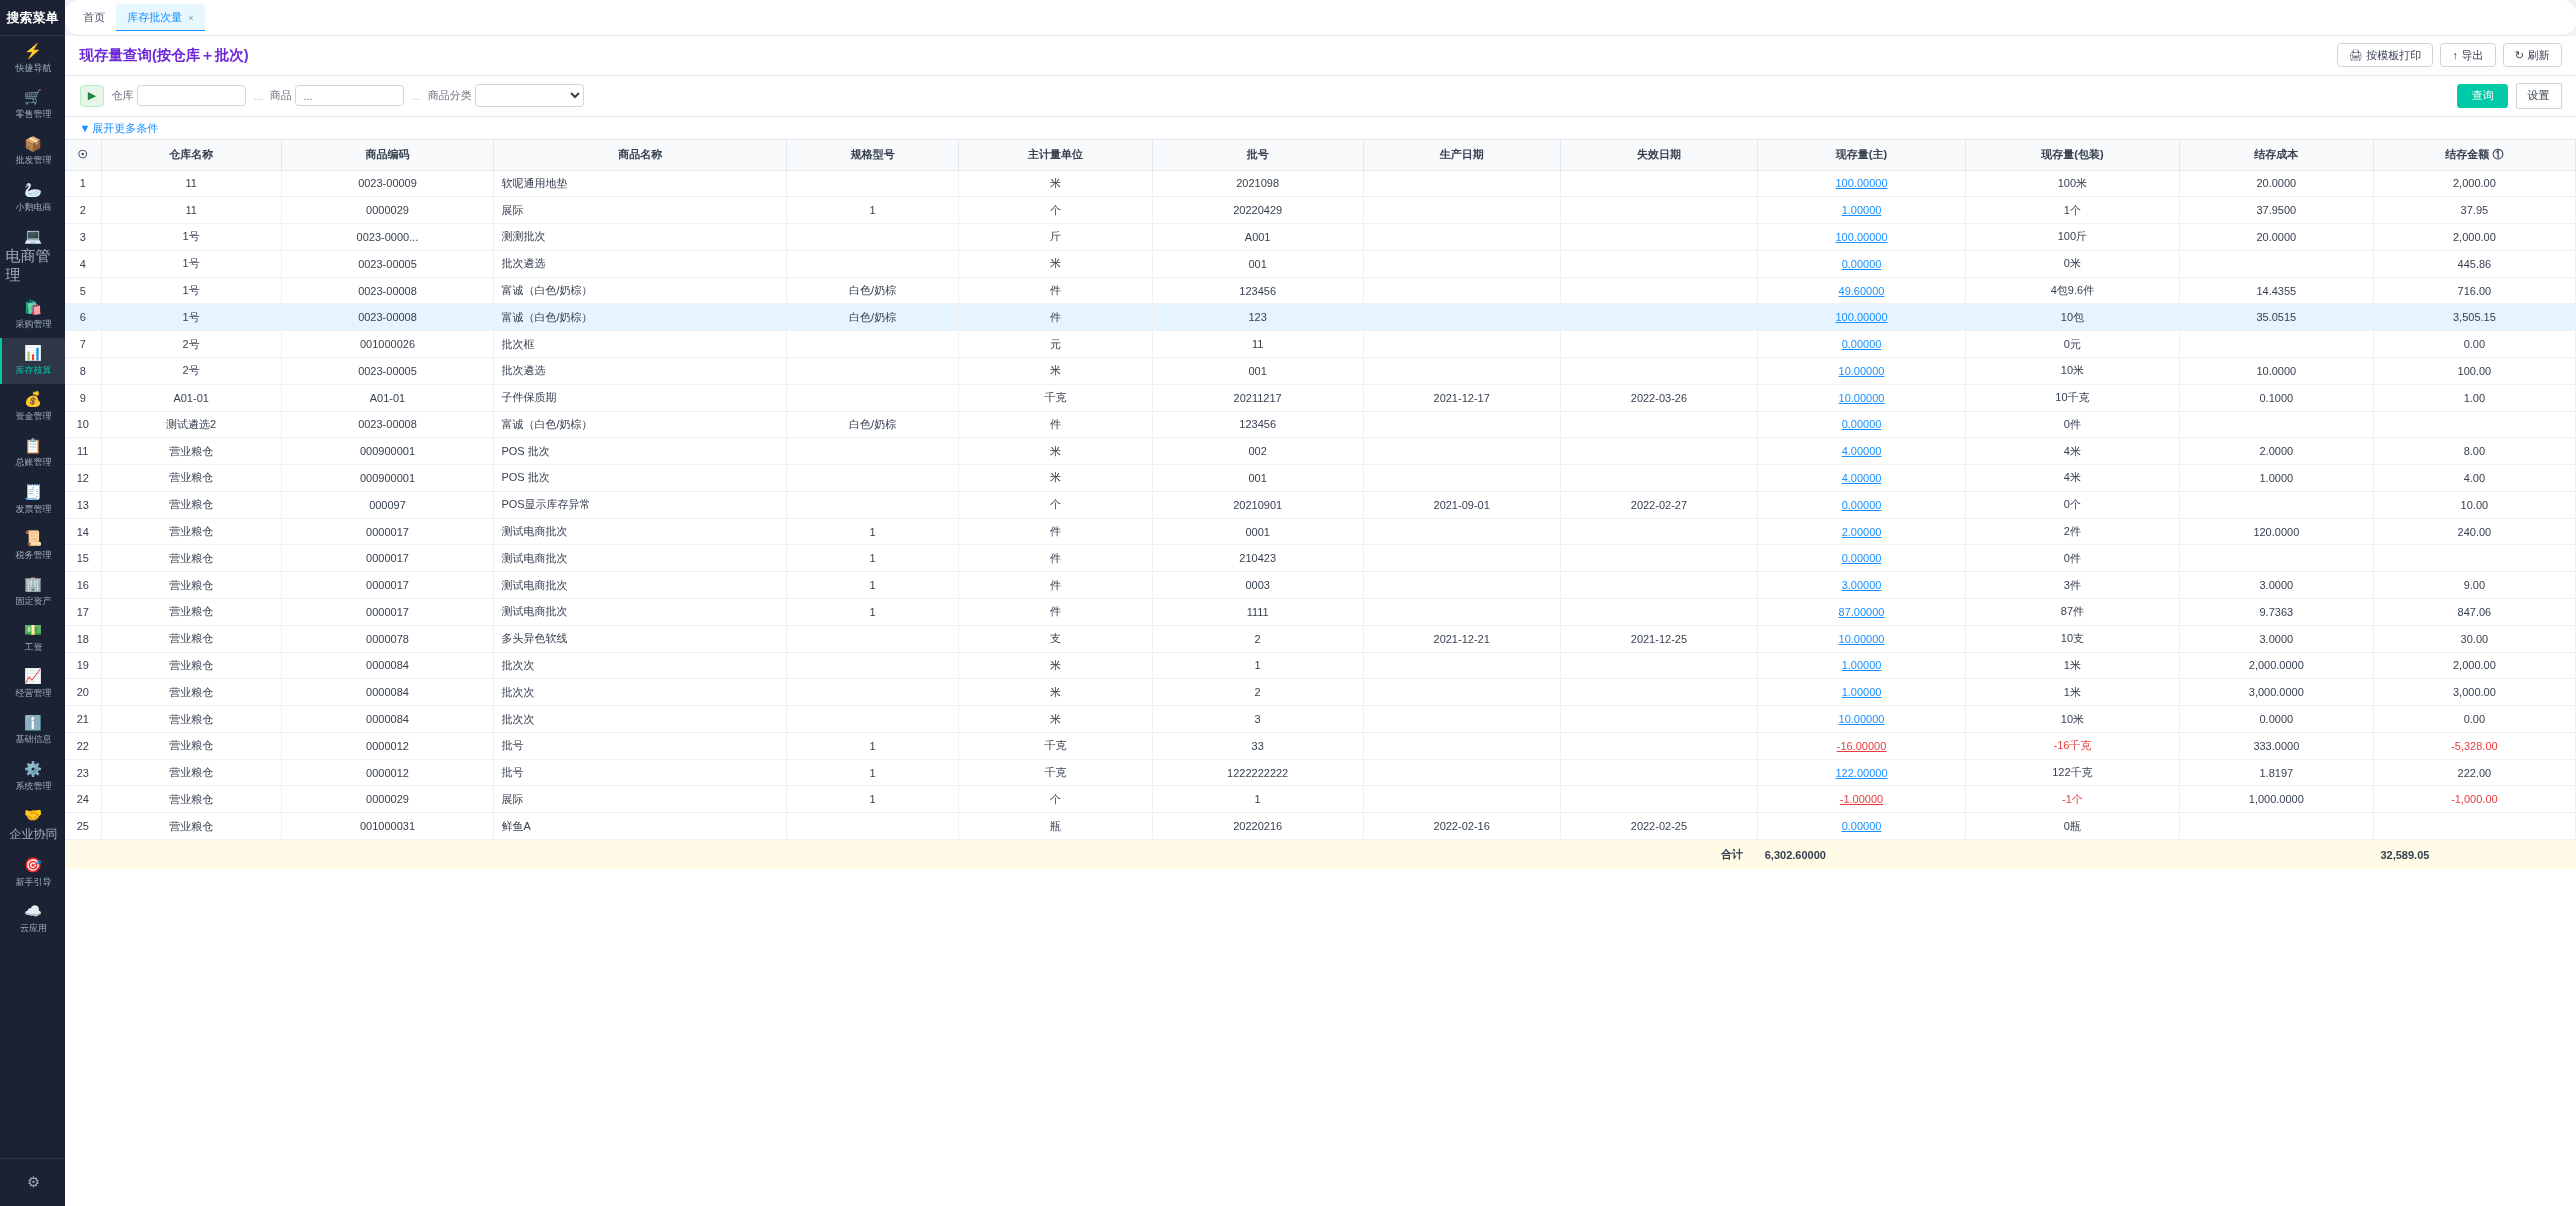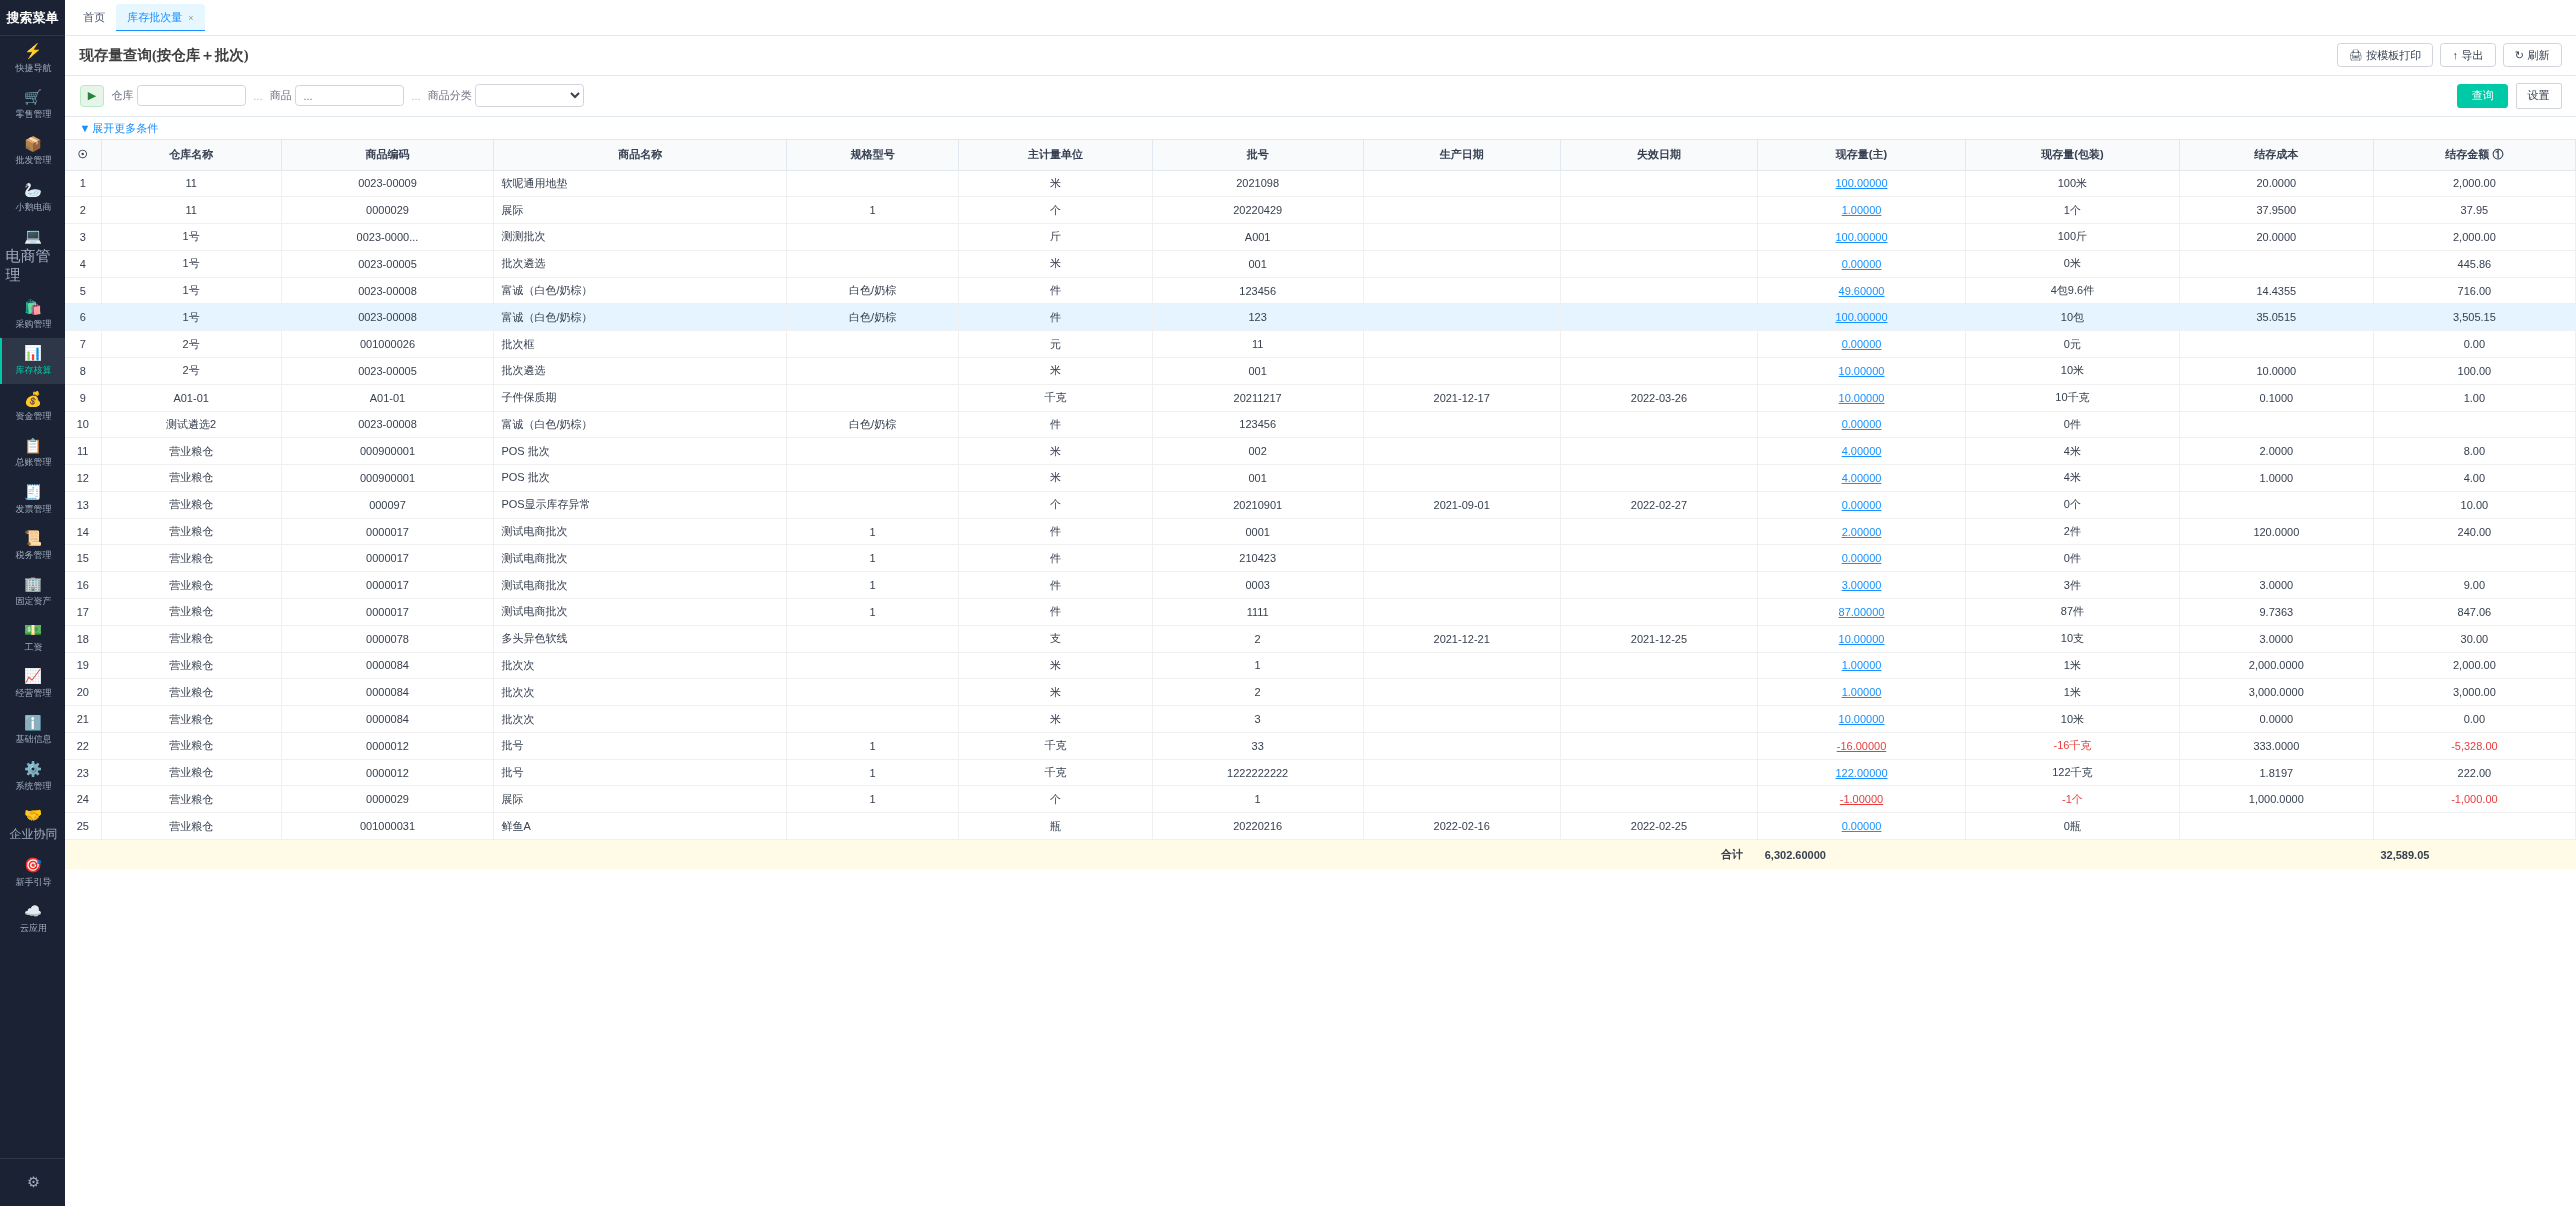--- a/index.html
+++ b/index.html
@@ -57,20 +57,21 @@
 
     
     .top-nav {
       background: #fff;
       height: 36px;
       display: flex;
       align-items: center;
       border-bottom: 0.9px solid #e2e8f0;
       padding: 0 7.2px;
       flex-shrink: 0;
+      border-radius: 14px;
     }
     .nav-tab {
       padding: 5.4px 11px;
       font-size: 11px;
       cursor: pointer;
       color: #4a5568;
       border-radius: 3.6px 3.6px 0 0;
       white-space: nowrap;
     }
     .nav-tab.active {
@@ -90,22 +91,21 @@
       padding: 7.2px 14.5px;
       display: flex;
       align-items: center;
       justify-content: space-between;
       border-bottom: 0.9px solid #e2e8f0;
       flex-shrink: 0;
     }
     .page-title {
       font-size: 14.5px;
       font-weight: bold;
-      color: #404040;
-      font-family: Liberation Serif, serif;
+      color: #6d28d9;
     }
     .header-actions {
       display: flex;
       align-items: center;
       gap: 7.2px;
     }
     .btn {
       padding: 3.6px 11px;
       border: 0.9px solid #d1d5db;
       border-radius: 3.6px;

